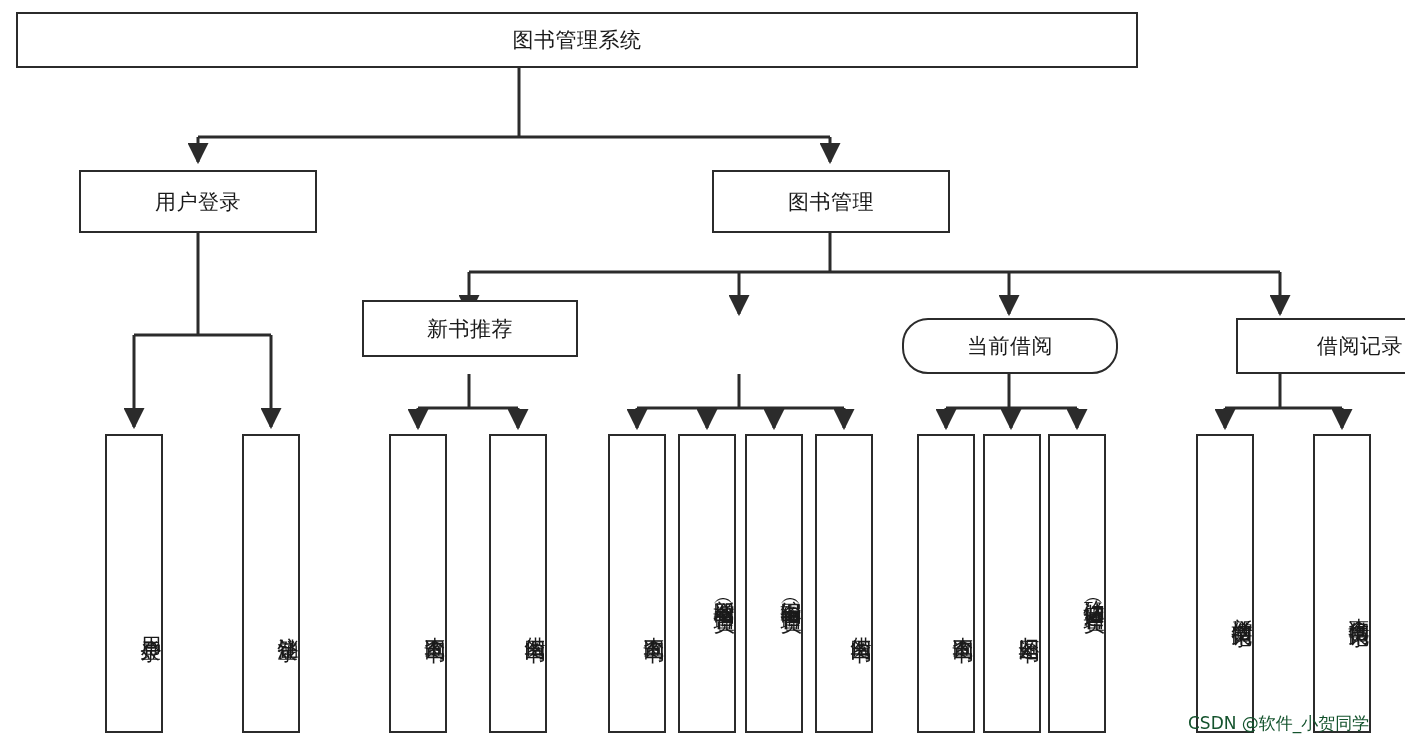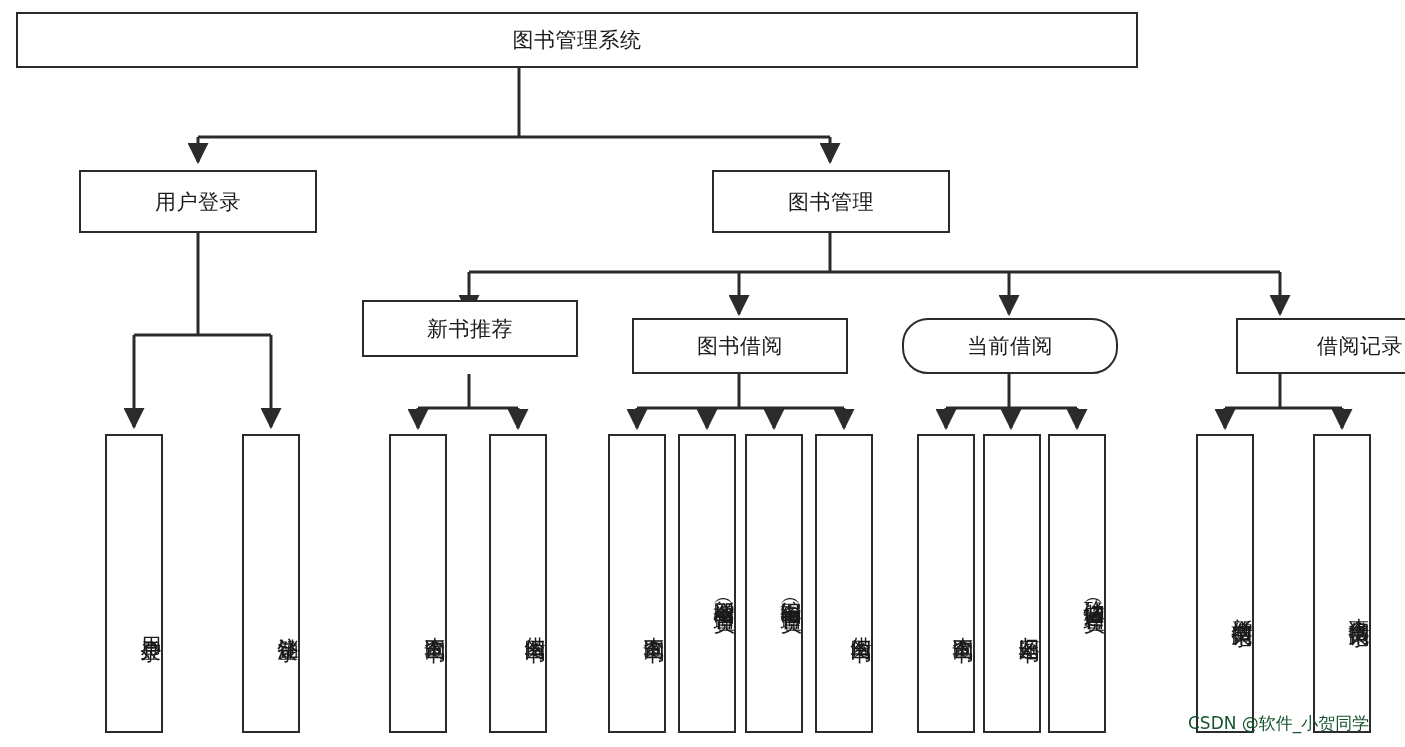--- a/index.html
+++ b/index.html
@@ -125,23 +125,20 @@
   <div class="node horiz" style="left:79px; top:170px; width:238px; height:63px;">
     <span>用户登录</span>
   </div>
   <div class="node horiz" style="left:712px; top:170px; width:238px; height:63px;">
     <span>图书管理</span>
   </div>
 
   <div class="node horiz" style="left:362px; top:300px; width:216px; height:57px;">
     <span>新书推荐</span>
   </div>
-  <div class="node horiz" style="left:632px; top:318px; width:216px; height:56px;">
-    <span>图书借阅</span>
-  </div>
   <div class="node horiz" style="left:902px; top:318px; width:216px; height:56px;border-radius:26px;">
     <span>当前借阅</span>
   </div>
   <div class="node horiz" style="left:1236px; top:318px; width:248px; height:56px;">
     <span>借阅记录</span>
   </div>
 
   <div class="node vert pad-top-lg" style="left:105px; top:434px; width:58px; height:299px;">
     <span>用户登录</span>
   </div>

